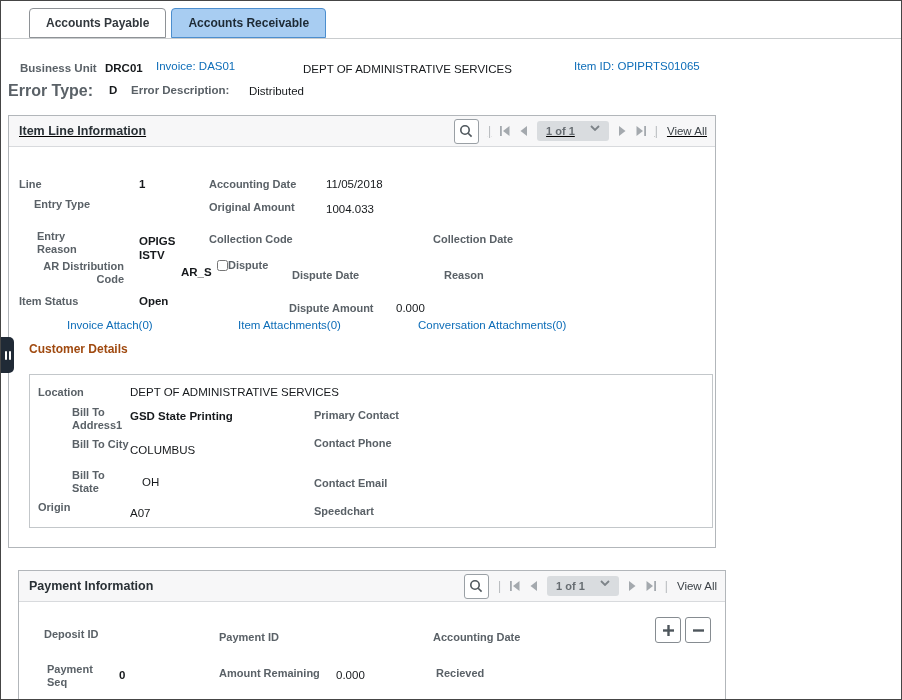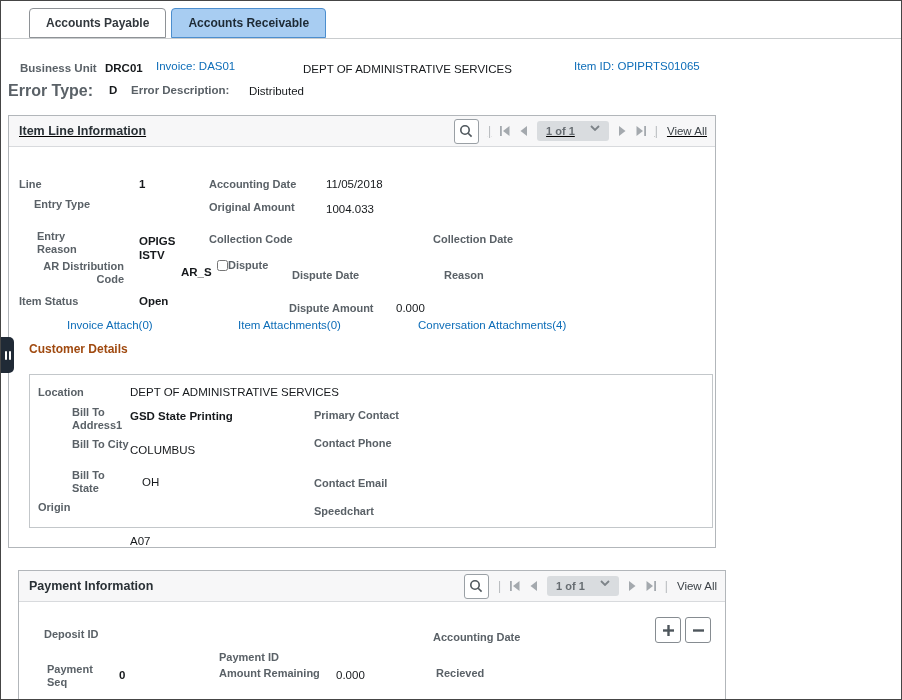--- a/index.html
+++ b/index.html
@@ -155,41 +155,41 @@
     <span class="lbl" style="left:283px; top:153px;">Dispute Date</span>
     <span class="lbl" style="left:435px; top:153px;">Reason</span>
 
     <span class="lbl" style="left:10px; top:179px;">Item Status</span>
     <span class="val" style="left:130px; top:179px; font-weight:bold;">Open</span>
     <span class="lbl" style="left:280px; top:186px;">Dispute Amount</span>
     <span class="val" style="left:387px; top:186px;">0.000</span>
 
     <a class="link" style="left:58px; top:203px;">Invoice Attach(0)</a>
     <a class="link" style="left:229px; top:203px;">Item Attachments(0)</a>
-    <a class="link" style="left:409px; top:203px;">Conversation Attachments(4)</a>
+    <a class="link" style="left:409px; top:203px;">Conversation Attachments(0)</a>
 
     <span class="sub-heading" style="left:20px; top:226px;">Customer Details</span>
     <div class="subbox" style="left:20px; top:258px; width:684px; height:154px;">
       <span class="lbl" style="left:8px; top:11px;">Location</span>
       <span class="val" style="left:100px; top:11px;">DEPT OF ADMINISTRATIVE SERVICES</span>
 
       <span class="lbl wrap c" style="left:42px; top:31px; width:62px;">Bill To Address1</span>
       <span class="val" style="left:100px; top:35px; font-weight:bold;">GSD State Printing</span>
       <span class="lbl" style="left:284px; top:34px;">Primary Contact</span>
 
       <span class="lbl wrap c" style="left:42px; top:63px; width:62px;">Bill To City</span>
       <span class="val" style="left:100px; top:69px;">COLUMBUS</span>
       <span class="lbl" style="left:284px; top:62px;">Contact Phone</span>
 
       <span class="lbl wrap c" style="left:42px; top:94px; width:62px;">Bill To State</span>
       <span class="val" style="left:100px; top:101px;margin-left:12px;">OH</span>
       <span class="lbl" style="left:284px; top:102px;">Contact Email</span>
 
       <span class="lbl" style="left:8px; top:126px;">Origin</span>
-      <span class="val" style="left:100px; top:132px;margin-top:28px;">A07</span>
+      <span class="val" style="left:100px; top:132px;">A07</span>
       <span class="lbl" style="left:284px; top:130px;">Speedchart</span>
     </div>
   </div>
 
   <div class="panel" style="left:17px; top:569px; width:708px; height:160px;">
     <div class="panel-head">
       <span class="panel-title">Payment Information</span>
       <div class="head-controls">
         <div class="icon-btn">
           <span style="display:flex;">
@@ -229,21 +229,21 @@
               <polygon points="1.5,0 1.5,10 8,5" fill="#a4a9ae"></polygon>
               <rect x="9.2" y="0" width="1.8" height="10" fill="#a4a9ae"></rect>
             </svg>
         </span>
         <span class="sep">|</span>
         <span class="view-all">View All</span>
       </div>
     </div>
 
     <span class="lbl wrap c" style="left:25px; top:57px; width:55px;">Deposit ID</span>
-    <span class="lbl" style="left:200px; top:60px;margin-top:20px;">Payment ID</span>
+    <span class="lbl" style="left:200px; top:60px;">Payment ID</span>
     <span class="lbl" style="left:414px; top:60px;">Accounting Date</span>
 
     <div class="sq-btn" style="left:636px; top:46px;">
       <span style="display:flex;">
         <svg width="13" height="13" viewBox="0 0 13 13">
             <line x1="6.5" y1="1" x2="6.5" y2="12" stroke="#4e565c" stroke-width="2.4"></line>
             <line x1="1" y1="6.5" x2="12" y2="6.5" stroke="#4e565c" stroke-width="2.4"></line>
           </svg>
       </span>
     </div>

